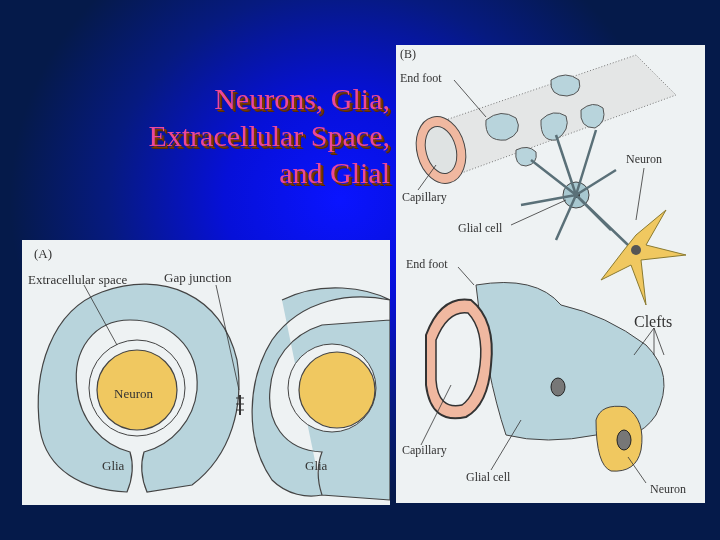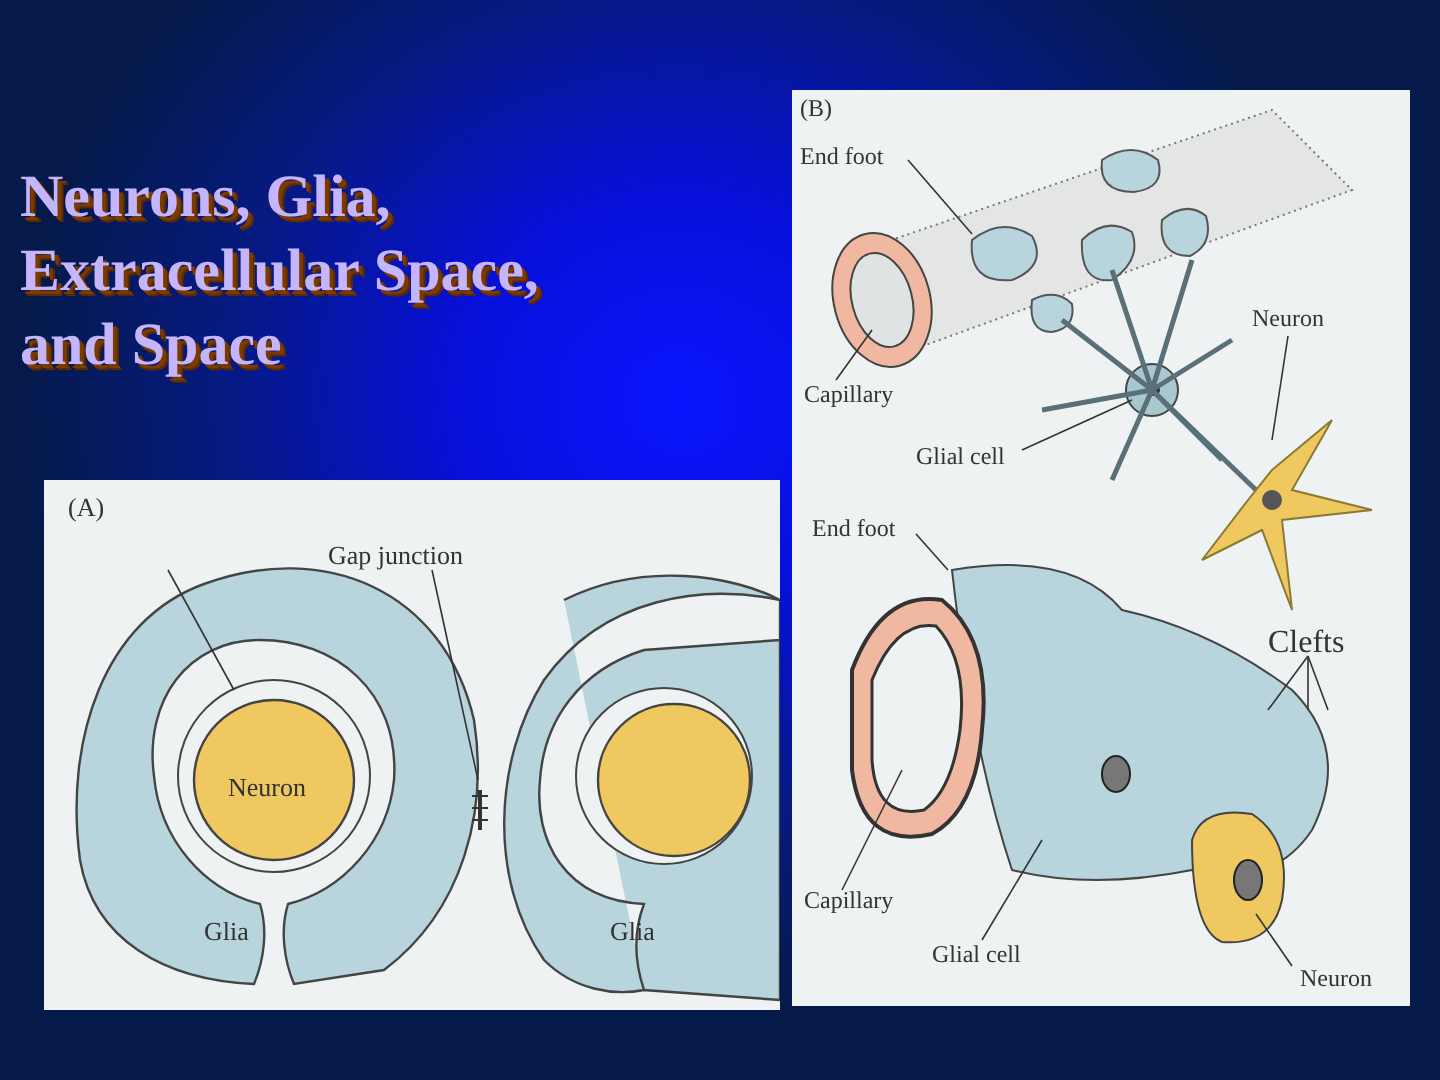--- a/index.html
+++ b/index.html
@@ -3,38 +3,38 @@
 <meta charset="utf-8">
 <style>
   html, body { margin:0; padding:0; }
   body {
     width:720px; height:540px; overflow:hidden; position:relative;
     background: radial-gradient(ellipse 330px 300px at 340px 200px, #0a14ff 0%, #0610d8 35%, #061a80 70%, #051a4a 100%);
     background-color:#051a4a;
     font-family: "Liberation Serif", serif;
   }
   .title {
-    position:absolute; left:10px; top:80px; width:380px; text-align:left;
-    color:#c4b5fd; font-weight:bold; font-size:30px; line-height:37px;
+    position:absolute; left:10px; top:80px; width:380px; text-align:right;
+    color:#ec4899; font-weight:normal; font-size:30px; line-height:37px;
     text-shadow: 2px 2px 0 #7a3a00, 3px 3px 0 #5a2a00;
   }
   .title div { white-space:nowrap; }
   .panel { position:absolute; background:#eef2f3; }
   #panelA { left:22px; top:240px; width:368px; height:265px; }
   #panelB { left:396px; top:45px; width:309px; height:458px; }
   .lbl { position:absolute; font-family:"Liberation Serif", serif; font-size:13px; color:#333; white-space:nowrap; }
   svg { position:absolute; left:0; top:0; }
 </style>
 </head>
 <body>
 
 <div class="title">
   <div>Neurons, Glia,</div>
   <div>Extracellular Space,</div>
-  <div>and Space</div>
+  <div>and Glial</div>
 </div>
 
 <div class="panel" id="panelA">
   <svg width="368" height="265" viewBox="0 0 368 265">
 
     <path d="M80,52 C140,30 200,55 215,120 C222,165 210,215 170,245 L125,252 C120,240 118,225 122,212 C150,205 172,180 175,150 C178,105 145,80 108,80 C72,80 50,110 55,148 C58,180 80,205 108,212 C112,225 110,240 105,252 C60,250 25,230 18,190 C10,130 30,70 80,52 Z" fill="#b8d4dc" stroke="#444" stroke-width="1.2"></path>
 
     <circle cx="115" cy="148" r="48" fill="#eef2f3" stroke="#444" stroke-width="1"></circle>
     <circle cx="115" cy="150" r="40" fill="#f0c860" stroke="#444" stroke-width="1.2"></circle>
 
@@ -44,20 +44,21 @@
 
     <line x1="218" y1="155" x2="218" y2="175" stroke="#333" stroke-width="2"></line>
     <line x1="214" y1="158" x2="222" y2="158" stroke="#333"></line>
     <line x1="214" y1="164" x2="222" y2="164" stroke="#333"></line>
     <line x1="214" y1="170" x2="222" y2="170" stroke="#333"></line>
 
     <line x1="62" y1="45" x2="95" y2="105" stroke="#333" stroke-width="0.8"></line>
     <line x1="194" y1="45" x2="217" y2="150" stroke="#333" stroke-width="0.8"></line>
   </svg>
   <span class="lbl" style="left:12px; top:6px;">(A)</span>
+  <span class="lbl" style="left:6px; top:32px;">Extracellular space</span>
   <span class="lbl" style="left:142px; top:30px;">Gap junction</span>
   <span class="lbl" style="left:92px; top:146px;">Neuron</span>
   <span class="lbl" style="left:80px; top:218px;">Glia</span>
   <span class="lbl" style="left:283px; top:218px;">Glia</span>
 </div>
 
 <div class="panel" id="panelB">
   <svg width="309" height="458" viewBox="0 0 309 458">
 
     <path d="M35,80 L240,10 L280,50 L60,130 Z" fill="#e4e6e6" stroke="#777" stroke-dasharray="1,2"></path>

